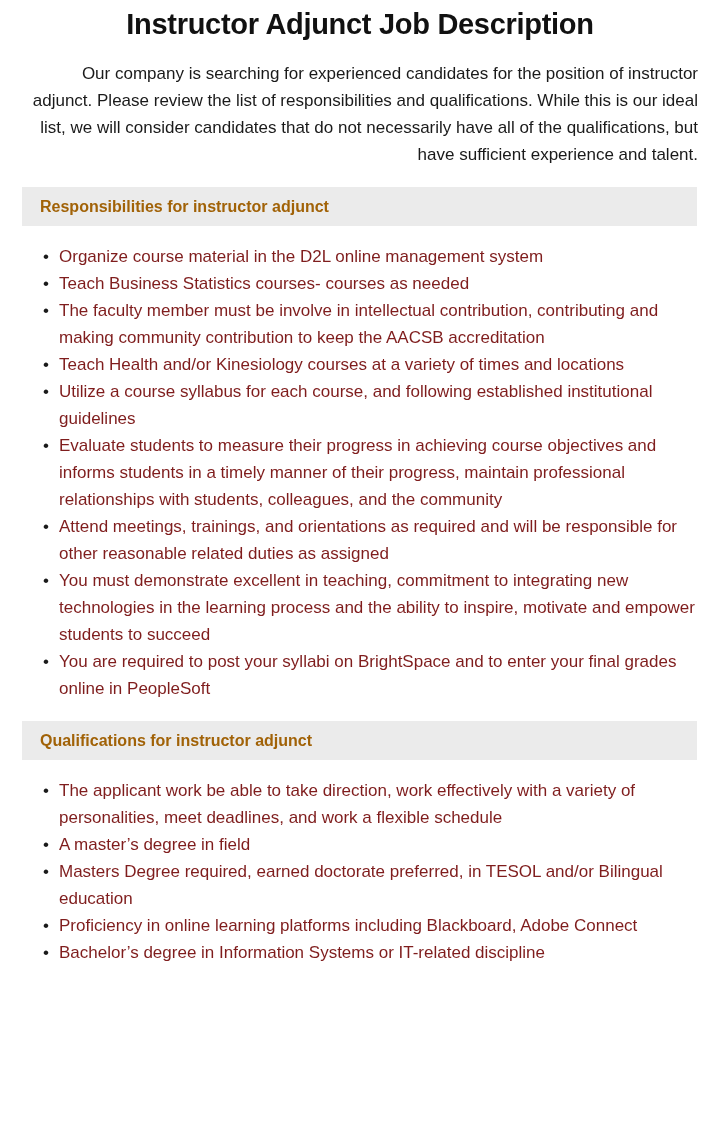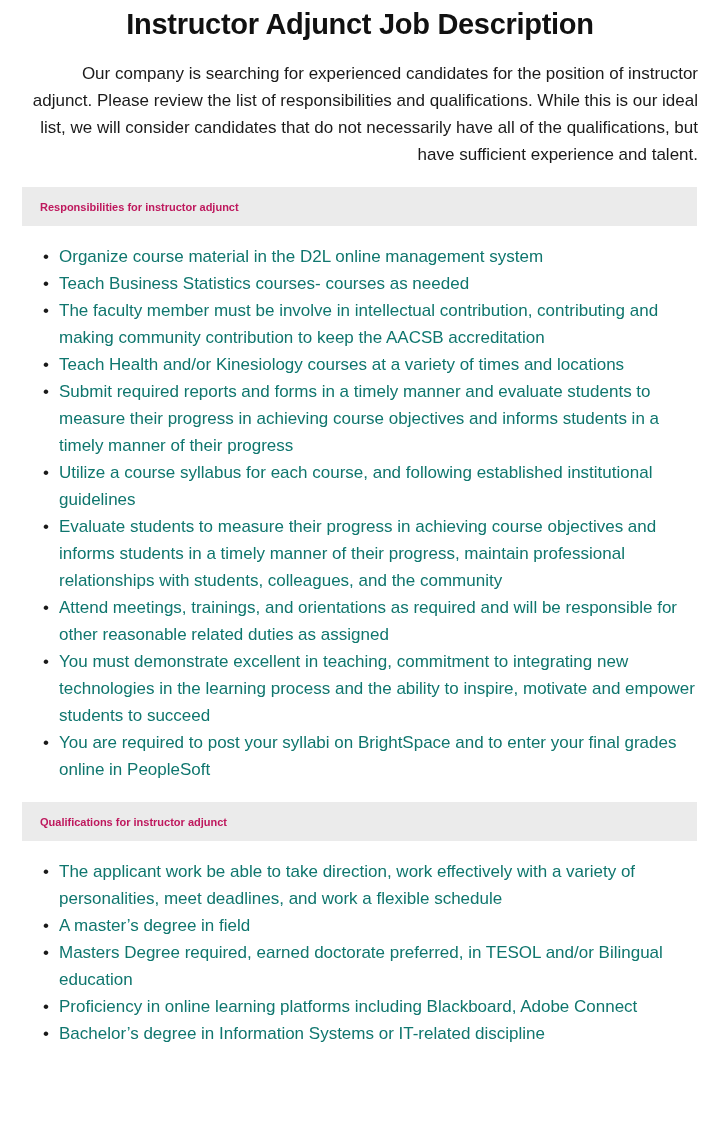--- a/index.html
+++ b/index.html
@@ -50,38 +50,38 @@
     margin: 19px 23px 0 22px;
     background: #ebebeb;
     height: 39px;
     display: flex;
     align-items: center;
     padding: 0 0 0 18px;
     box-sizing: border-box;
   }
 
   .section-header-label {
-    font-size: 11px;
+    font-size: 16px;
     font-weight: bold;
     line-height: 20px;
-    color: #be185d;
+    color: #a16207;
   }
 
   ul.bullets {
     list-style: none;
     margin: 0;
     padding: 17px 22px 0 22px;
   }
 
   ul.bullets li {
     position: relative;
     padding-left: 37px;
     font-size: 17px;
     line-height: 27px;
-    color: #0f766e;
+    color: #7f1d1d;
     margin: 0;
   }
 
   ul.bullets li::before {
     content: "\2022";
     position: absolute;
     left: 21px;
     top: 0;
     font-size: 17px;
     line-height: 27px;
@@ -103,21 +103,20 @@
 
   <section class="section">
     <div class="section-header">
       <span class="section-header-label">Responsibilities for instructor adjunct</span>
     </div>
     <ul class="bullets">
       <li>Organize course material in the D2L online management system</li>
       <li>Teach Business Statistics courses- courses as needed</li>
       <li>The faculty member must be involve in intellectual contribution, contributing and making community contribution to keep the AACSB accreditation</li>
       <li>Teach Health and/or Kinesiology courses at a variety of times and locations</li>
-      <li>Submit required reports and forms in a timely manner and evaluate students to measure their progress in achieving course objectives and informs students in a timely manner of their progress</li>
       <li>Utilize a course syllabus for each course, and following established institutional guidelines</li>
       <li>Evaluate students to measure their progress in achieving course objectives and informs students in a timely manner of their progress, maintain professional relationships with students, colleagues, and the community</li>
       <li>Attend meetings, trainings, and orientations as required and will be responsible for other reasonable related duties as assigned</li>
       <li>You must demonstrate excellent in teaching, commitment to integrating new technologies in the learning process and the ability to inspire, motivate and empower students to succeed</li>
       <li>You are required to post your syllabi on BrightSpace and to enter your final grades online in PeopleSoft</li>
     </ul>
   </section>
 
   <section class="section">
     <div class="section-header">

